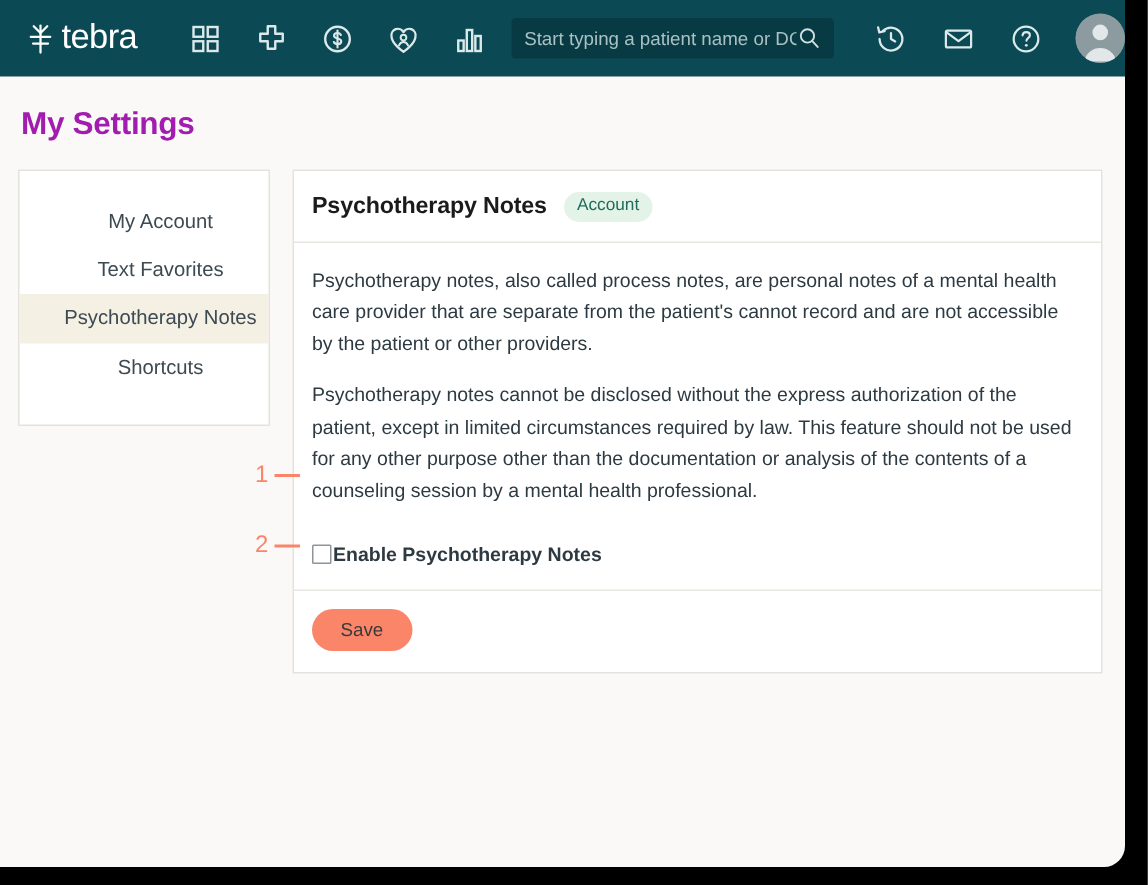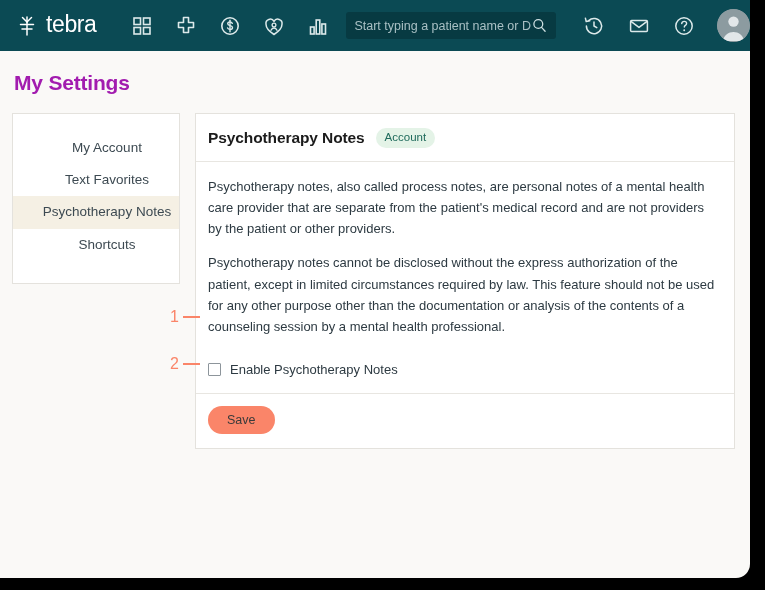--- a/index.html
+++ b/index.html
@@ -30,21 +30,21 @@
     height: 51px;
     background: #0B4A54;
     display: flex;
     align-items: center;
     padding-left: 14px;
   }
 
   .brand {
     display: flex;
     align-items: center;
-    gap: 6px;
+    gap: 1px;
     margin-right: 34px;
   }
   .brand-logo { width: 26px; height: 26px; display: block; }
   .brand-word {
     color: #FFFFFF;
     font-size: 23px;
     letter-spacing: -0.4px;
     font-weight: 400;
     line-height: 1;
     padding-bottom: 2px;
@@ -159,22 +159,23 @@
   .para {
     font-size: 13px;
     line-height: 1.63;
     color: #2D3A42;
     margin-bottom: 13px;
   }
 
   #checkbox-row {
     display: flex;
     align-items: center;
-    gap: 9px;
+    gap: 1px;
     padding: 6px 12px 16px 12px;
+    font-weight: bold;
   }
   #enable-checkbox {
     width: 13px; height: 13px;
     border: 1.5px solid #8D959B;
     background: #FFFFFF;
     border-radius: 1px;
     flex: none;
     cursor: pointer;
   }
   #checkbox-label { font-size: 13px; color: #2D3A42; cursor: pointer; }
@@ -310,21 +311,21 @@
     </div>
 
     <div id="card">
 
       <div id="card-header">
         <span id="card-title">Psychotherapy Notes</span>
         <span id="status-badge">Account</span>
       </div>
 
       <div id="card-body">
-        <p class="para">Psychotherapy notes, also called process notes, are personal notes of a mental health care provider that are separate from the patient's medical record and are not providers by the patient or other providers.</p>
+        <p class="para">Psychotherapy notes, also called process notes, are personal notes of a mental health care provider that are separate from the patient's cannot record and are not accessible by the patient or other providers.</p>
         <p class="para">Psychotherapy notes cannot be disclosed without the express authorization of the patient, except in limited circumstances required by law. This feature should not be used for any other purpose other than the documentation or analysis of the contents of a counseling session by a mental health professional.</p>
       </div>
 
       <div id="checkbox-row">
         <div id="enable-checkbox"></div>
         <span id="checkbox-label">Enable Psychotherapy Notes</span>
       </div>
 
       <div id="card-footer">
         <button id="save-button">Save</button>

